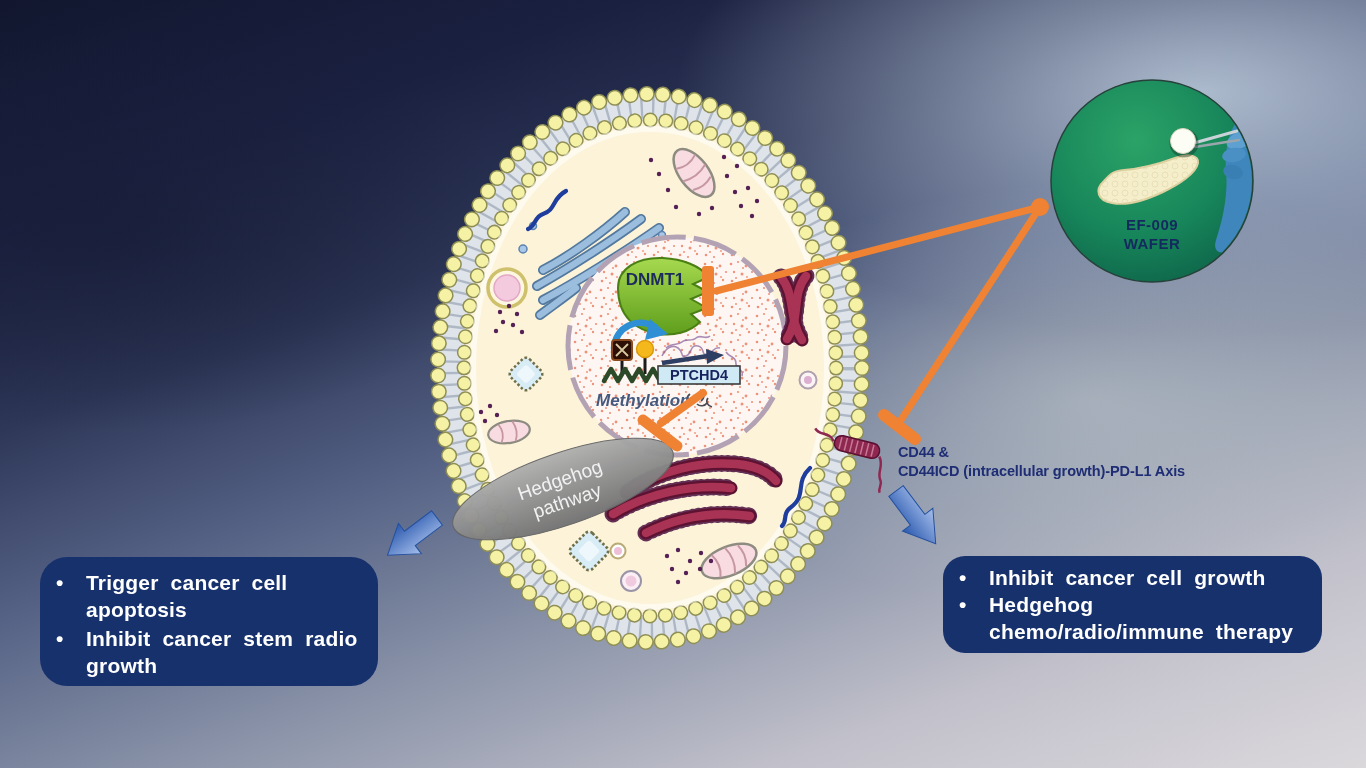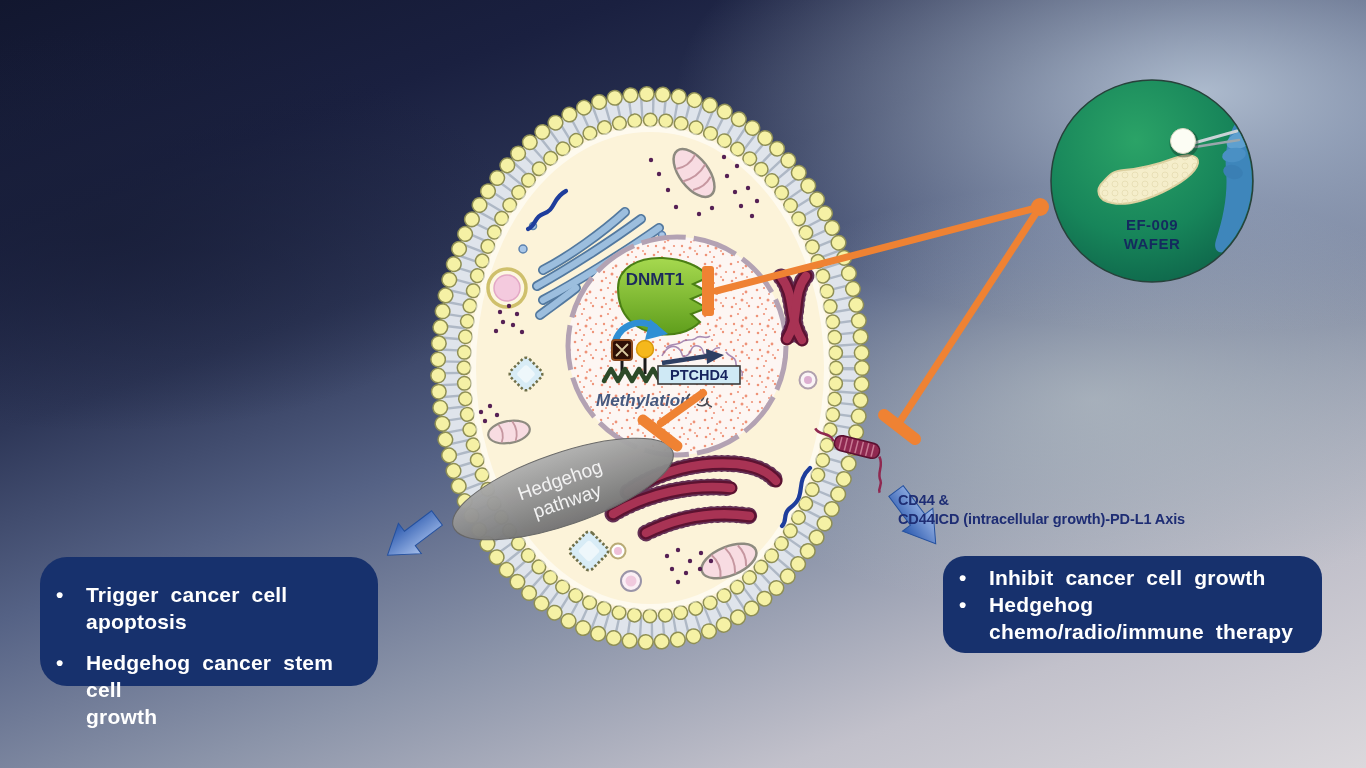--- a/index.html
+++ b/index.html
@@ -14,25 +14,25 @@
   }
   svg text{font-family:"Liberation Sans","DejaVu Sans",sans-serif;}
   .box{position:absolute;background:#17316d;color:#ffffff;box-sizing:border-box;}
   .box ul{list-style:none;margin:0;padding:0;}
   .box li{
     position:relative;font-weight:bold;font-size:21px;line-height:27px;
     padding-left:46px;white-space:pre-line;word-spacing:6px;letter-spacing:0.2px;
   }
   .box li::before{content:"\2022";position:absolute;left:16px;top:0;font-size:21px;}
   .box-left{left:40px;top:557px;width:338px;height:129px;border-radius:27px;padding-top:10px;}
-  .box-left li{margin-top:14px;}
+  .box-left li{margin-top:2px;}
   .box-right{left:943px;top:556px;width:379px;height:97px;border-radius:22px;padding-top:8px;word-spacing:8px;}
   .cd44-label{
     position:absolute;left:898px;top:443px;width:320px;
-    color:#1e2d74;font-weight:bold;font-size:14.5px;line-height:19px;letter-spacing:-0.1px;margin-top:48px;
+    color:#1e2d74;font-weight:bold;font-size:14.5px;line-height:19px;letter-spacing:-0.1px;
   }
 </style>
 </head>
 <body>
 
 <div class="stage">
 
 <svg width="1366" height="768" viewBox="0 0 1366 768">
   <defs>
     <linearGradient id="gBlob" x1="0" y1="0" x2="0" y2="1">
@@ -346,21 +346,21 @@
 <div class="cd44-label">
   <div>CD44 &amp;</div>
   <div>CD44ICD (intracellular growth)-PD-L1 Axis</div>
 </div>
 
 
 <div class="box box-left">
   <ul>
     <li>Trigger cancer cell
 apoptosis</li>
-    <li>Hedgehog cancer stem cell
+    <li>Inhibit cancer stem radio
 growth</li>
   </ul>
 </div>
 <div class="box box-right">
   <ul>
     <li>Inhibit cancer cell growth</li>
     <li>Hedgehog
 chemo/radio/immune therapy</li>
   </ul>
 </div>

